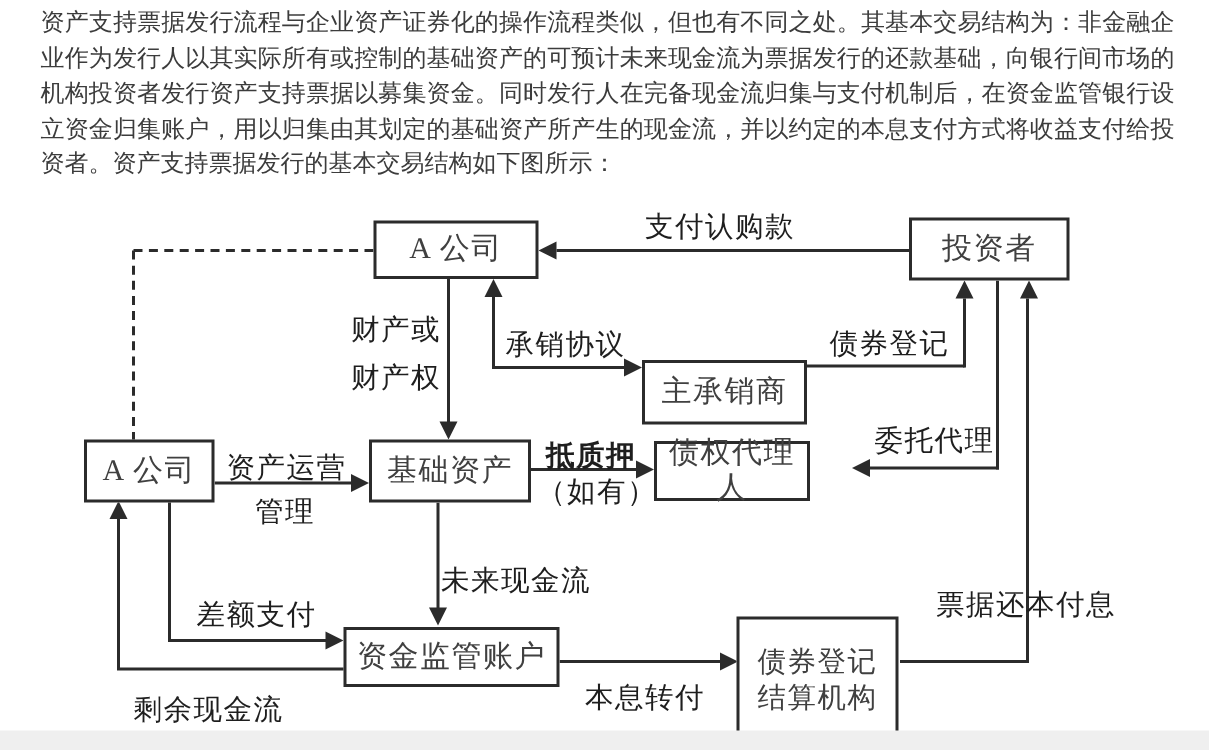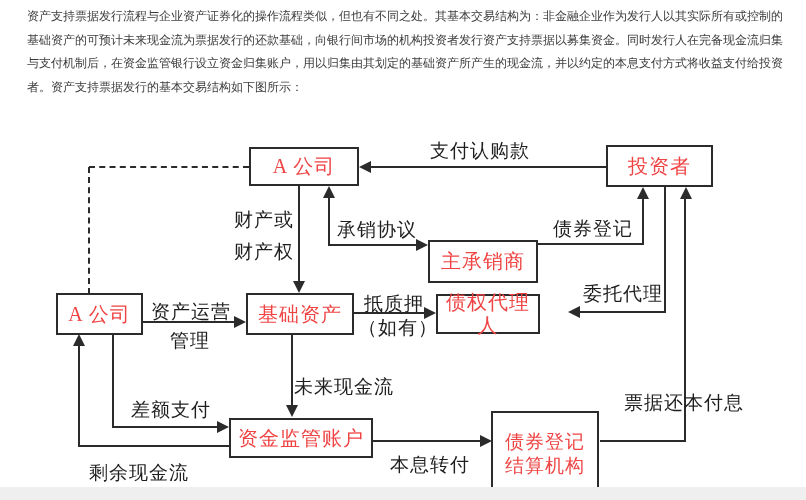--- a/index.html
+++ b/index.html
@@ -4,29 +4,29 @@
 <style>
   * { margin:0; padding:0; box-sizing:border-box; }
   html,body { background:#ffffff; }
   #screen{
     position:relative; width:806px; height:500px; background:#ffffff;
     overflow:hidden; font-family:"Liberation Serif", serif;
   }
   
   .para{
     position:absolute; left:27px; top:5px; width:756px;
-    font-size:12px; line-height:23.5px; color:#3c3c3c;
+    font-size:16px; line-height:23.5px; color:#3c3c3c;
     text-align:justify; text-justify:inter-ideograph;
-    font-family:Liberation Serif, serif;
+    font-family:Liberation Mono, monospace;
   }
   
   .node{
     position:absolute; background:#ffffff; border:2px solid #2b2b2b;
     display:flex; flex-direction:column; align-items:center; justify-content:center;
-    font-size:20px; color:#ef4444; letter-spacing:1px; text-align:center;
+    font-size:20px; color:#404040; letter-spacing:1px; text-align:center;
     line-height:23px; z-index:3;
   }
   .ln{ position:absolute; background:#2b2b2b; z-index:1; }
   .lbl{
     position:absolute; font-size:19px; color:#1e1e1e; letter-spacing:1px;
     white-space:nowrap; z-index:4;
   }
   .ah{ position:absolute; width:0; height:0; z-index:2; }
   .ah-left { border-top:6px solid transparent; border-bottom:6px solid transparent; border-right:12px solid #2b2b2b; }
   .ah-right{ border-top:6px solid transparent; border-bottom:6px solid transparent; border-left:12px solid #2b2b2b; }
@@ -79,21 +79,21 @@
   
   .dash1{ left:89px; top:166px; width:160px; }
   .dash2{ left:88px; top:167px; height:127px; }
   
   .l-pay      { left:430px; top:138px; }
   .l-prop1    { left:234px; top:207px; }
   .l-prop2    { left:234px; top:239px; }
   .l-uwagree  { left:337px; top:217px; }
   .l-issue    { left:553px; top:216px; }
   .l-entrust  { left:583px; top:281px; }
-  .l-pledge1  { left:364px; top:291px; }
+  .l-pledge1  { left:364px; top:291px;font-weight:bold; }
   .l-pledge2  { left:358px; top:315px; }
   .l-assetop  { left:151px; top:299px; }
   .l-manage   { left:170px; top:328px; }
   .l-future   { left:294px; top:374px; }
   .l-shortfall{ left:131px; top:397px; }
   .l-residual { left:89px;  top:460px; }
   .l-transfer { left:390px; top:416px;margin-top:36px; }
   .l-repay    { left:624px; top:390px; }
   
   .bottom-strip{

